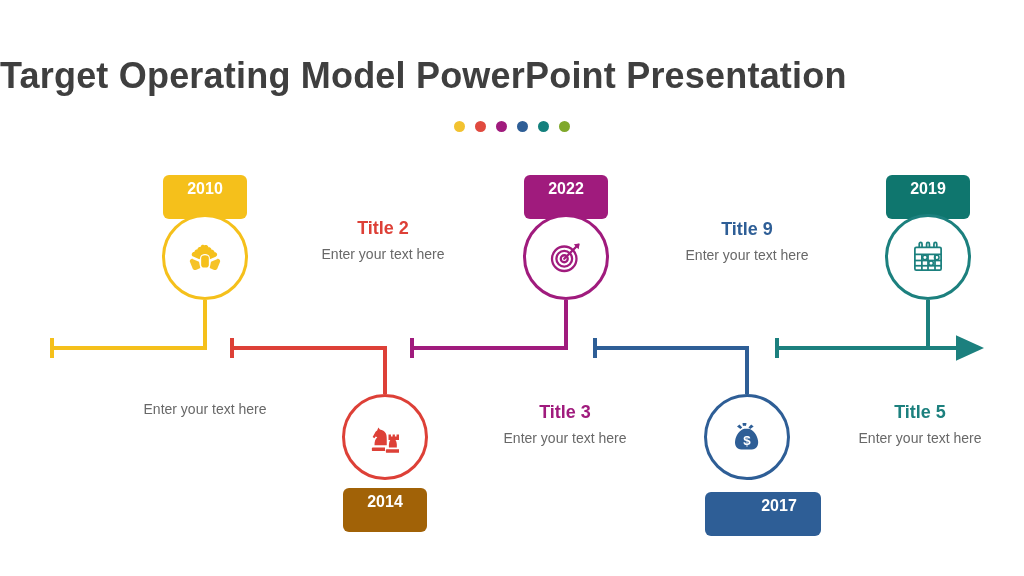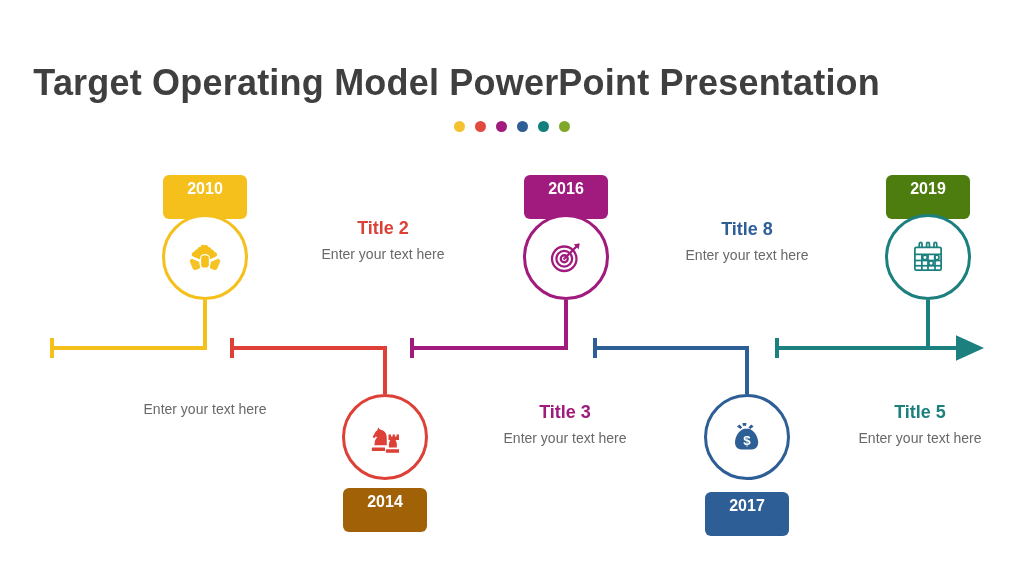--- a/index.html
+++ b/index.html
@@ -15,23 +15,23 @@
     width: 1024px;
     height: 576px;
     background: #ffffff;
     overflow: hidden;
   }
 
   
   #title {
     position: absolute;
     left: 0;
-    top: 62px;
+    top: 55px;
     width: 880px;
-    text-align: right;
+    text-align: left;
     font-size: 36px;
     font-weight: bold;
     color: #3f3f3f;
     letter-spacing: 0.2px;
     white-space: nowrap;
   }
 
   
   #dots {
     position: absolute;
@@ -176,21 +176,21 @@
 
         <path d="M26 38h14v4H25.5c-.3 0-.5-.2-.5-.5V39c0-.6.4-1 1-1z"></path>
         <path d="M28.5 36c-.3-4 .3-6.6 1.5-8.5h6c1.2 1.9 1.8 4.5 1.5 8.5h-9z"></path>
         <path d="M28 21h2.8v2.4h1.9V21h2.6v2.4h1.9V21H40v6.5H28V21z"></path>
       </g>
     </svg>
   </div>
 
   <div class="year-badge" style="left:343px; top:488px; background:#a16207;">2014</div>
 
-  <div class="year-badge" style="left:524px; top:175px; background:#A01B7D;">2016</div>
+  <div class="year-badge" style="left:524px; top:175px; background:#A01B7D;">2022</div>
 
   <div class="node-circle" style="left:523px; top:214px; border-color:#A01B7D;">
     <svg width="42" height="42" viewBox="0 0 48 48">
       <g fill="none" stroke="#A01B7D" stroke-width="2.6">
         <circle cx="22" cy="26" r="14"></circle>
         <circle cx="22" cy="26" r="9"></circle>
         <circle cx="22" cy="26" r="4"></circle>
       </g>
       <g stroke="#A01B7D" stroke-width="2.6" stroke-linecap="round">
         <line x1="22" y1="26" x2="38" y2="10"></line>
@@ -206,23 +206,23 @@
         <path d="M15 9l3.3 3.6c-.9.5-1.6 1.1-2.2 1.8L12 11.5 15 9z"></path>
         <path d="M29 9l3 2.5-4.1 2.9c-.6-.7-1.3-1.3-2.2-1.8L29 9z"></path>
         <path d="M21 14.2c-5.6 1.2-10.4 7.8-11.3 14.6-.7 5.5 2.2 10.2 7.5 10.2h12.6c5.3 0 8.2-4.7 7.5-10.2-.9-6.8-5.7-13.4-11.3-14.6h-5z"></path>
       </g>
       <g fill="#ffffff">
         <text x="24" y="33.5" font-size="16" font-weight="bold" text-anchor="middle" font-family="Liberation Sans, sans-serif">$</text>
       </g>
     </svg>
   </div>
 
-  <div class="year-badge" style="left:705px; top:492px; background:#2E5E96;">2017</div>
-
-  <div class="year-badge" style="left:886px; top:175px; background:#4d7c0f;">2019</div>
+  <div class="year-badge" style="left:705px; top:492px; background:#2E5E96;padding-left:32px;">2017</div>
+
+  <div class="year-badge" style="left:886px; top:175px; background:#0f766e;">2019</div>
 
   <div class="node-circle" style="left:885px; top:214px; border-color:#1C807E;">
     <svg width="42" height="42" viewBox="0 0 48 48">
       <g stroke="#1C807E" stroke-width="2" fill="none">
         <rect x="9" y="13" width="30" height="26" rx="1.5"></rect>
         <line x1="9" y1="21" x2="39" y2="21"></line>
         <line x1="9" y1="28" x2="39" y2="28"></line>
         <line x1="9" y1="34" x2="39" y2="34"></line>
         <line x1="17" y1="21" x2="17" y2="39"></line>
         <line x1="24" y1="21" x2="24" y2="39"></line>
@@ -247,21 +247,21 @@
     <div class="cap-title" style="color:#DD4037;">Title 2</div>
     <div class="cap-body">Enter your text here</div>
   </div>
 
   <div class="caption" style="left:445px; top:402px;">
     <div class="cap-title" style="color:#A01B7D;">Title 3</div>
     <div class="cap-body">Enter your text here</div>
   </div>
 
   <div class="caption" style="left:627px; top:219px;">
-    <div class="cap-title" style="color:#2E5E96;">Title 8</div>
+    <div class="cap-title" style="color:#2E5E96;">Title 9</div>
     <div class="cap-body">Enter your text here</div>
   </div>
 
   <div class="caption" style="left:800px; top:402px;">
     <div class="cap-title" style="color:#1C807E;">Title 5</div>
     <div class="cap-body">Enter your text here</div>
   </div>
 
 </div>
 

